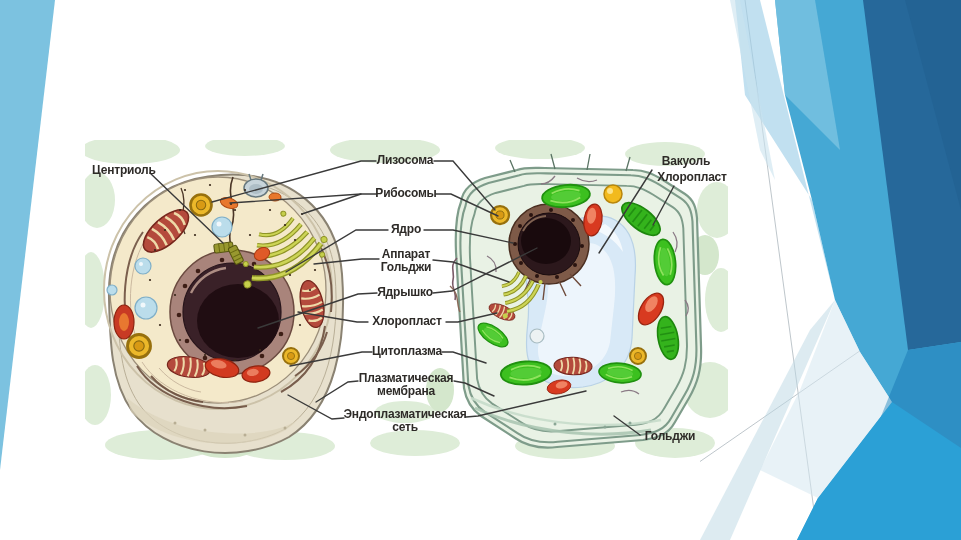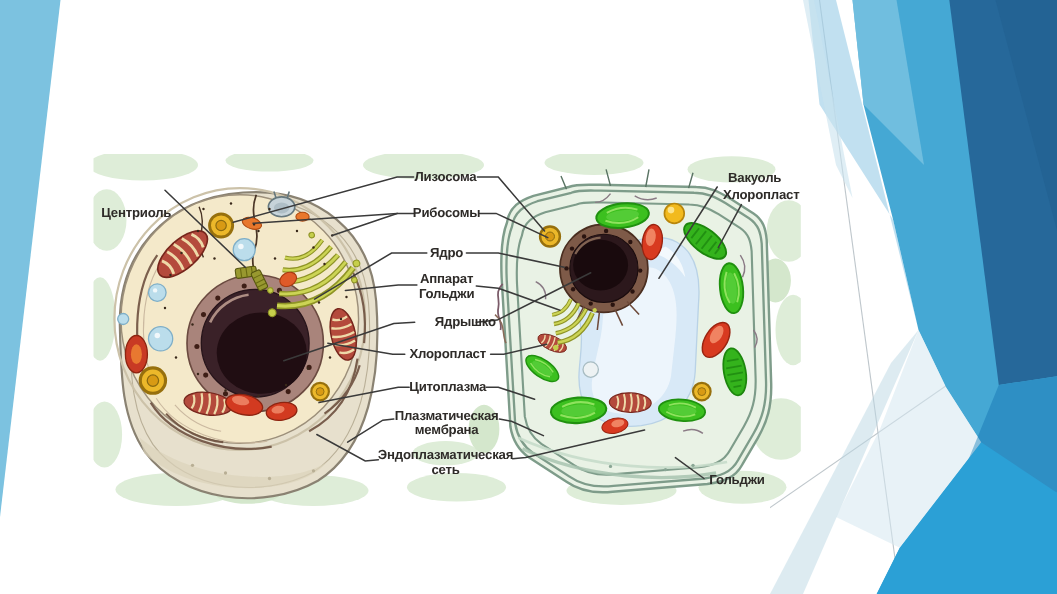--- a/index.html
+++ b/index.html
@@ -17,21 +17,21 @@
     font-size:21px;line-height:1.08;letter-spacing:1px;
   }
   .diagram{position:absolute;left:85px;top:140px;width:643px;height:320px;}
   .diagram > svg{position:absolute;left:0;top:0;}
   .lbl{
     position:absolute;transform:translate(-50%,-50%);
     font-size:12px;font-weight:bold;color:#2e2b28;
     line-height:1.12;text-align:center;white-space:nowrap;
     letter-spacing:-0.2px;
   }
-  .lbl.left-align{transform:translate(0,-50%);text-align:left;margin-top:23px;}
+  .lbl.left-align{transform:translate(0,-50%);text-align:left;}
 </style>
 </head>
 <body>
 
 <div class="slide">
 
   <svg class="deco" style="left:0;" width="60" height="480" viewBox="0 0 60 480">
     <polygon points="0,0 55,0 0,470" fill="#7cc2e0"></polygon>
   </svg>
 
@@ -380,21 +380,21 @@
     </svg>
 
     <div class="lbl left-align" style="left:7px;top:31px">Центриоль</div>
     <div class="lbl" style="left:320px;top:21px">Лизосома</div>
     <div class="lbl" style="left:321px;top:54px">Рибосомы</div>
     <div class="lbl" style="left:321px;top:90px">Ядро</div>
     <div class="lbl" style="left:321px;top:121px">
       <span>Аппарат</span><br>
       <span>Гольджи</span>
     </div>
-    <div class="lbl" style="left:338px;top:153px">Ядрышко</div>
+    <div class="lbl" style="left:320px;top:153px">Ядрышко</div>
     <div class="lbl" style="left:322px;top:182px">Хлоропласт</div>
     <div class="lbl" style="left:322px;top:212px">Цитоплазма</div>
     <div class="lbl" style="left:321px;top:245px">
       <span>Плазматическая</span><br>
       <span>мембрана</span>
     </div>
     <div class="lbl" style="left:320px;top:281px">
       <span>Эндоплазматическая</span><br>
       <span>сеть</span>
     </div>

